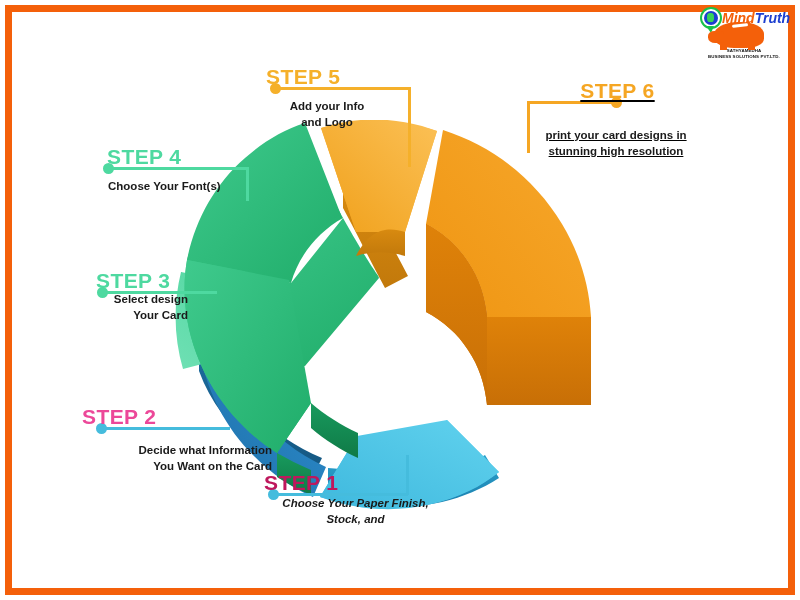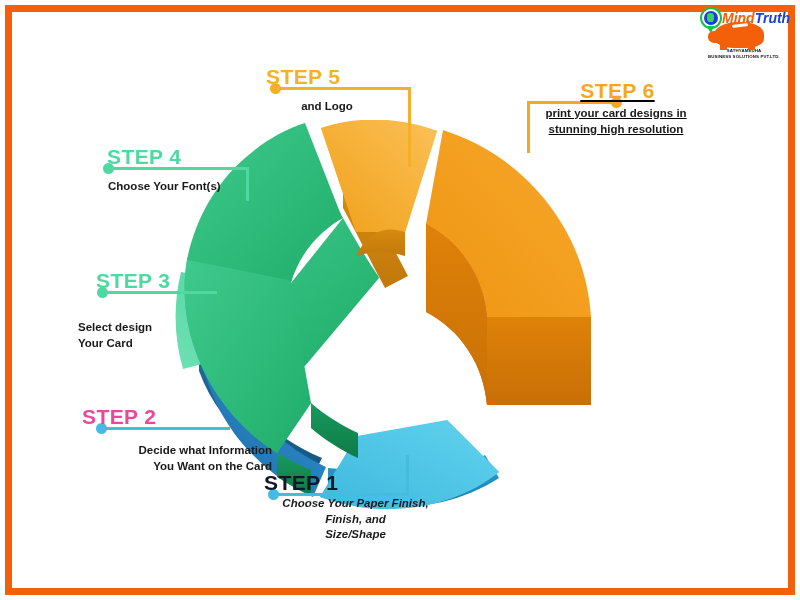--- a/index.html
+++ b/index.html
@@ -201,37 +201,37 @@
     position: absolute;
     height: 2.5px;
   }
   .vline {
     position: absolute;
     width: 2.5px;
   }
 
   
   #step1 { left: 264px; top: 472px; }
-  #step1 .step-title { color: #0f172a; }
+  #step1 .step-title { color: #be185d; }
   #step1 .step-desc { text-align: center; width: 175px; margin-top: 2px; margin-left: 4px; font-style: italic; }
   #c1-dot { left: 268px; top: 489px; background: #45bcdd; }
   #c1-h   { left: 276px; top: 493px; width: 132px; background: #45bcdd; }
   #c1-v   { left: 406px; top: 455px; height: 40px; background: #45bcdd; }
 
   
   #step2 { left: 82px; top: 406px; }
   #step2 .step-title { color: #ec4899; }
   #step2 .step-desc { text-align: right; width: 190px; margin-top: 15px; margin-left: 0px; }
   #c2-dot { left: 96px; top: 423px; background: #45bcdd; }
   #c2-h   { left: 104px; top: 427px; width: 126px; background: #45bcdd; }
 
   
   #step3 { left: 96px; top: 270px; }
   #step3 .step-title { color: #4ed9a0; }
-  #step3 .step-desc { text-align: left; width: 110px; margin-top: 28px; margin-left: -18px; }
+  #step3 .step-desc { text-align: right; width: 110px; margin-top: 0; margin-left: -18px; }
   #c3-dot { left: 97px; top: 287px; background: #4ed9a0; }
   #c3-h   { left: 105px; top: 291px; width: 112px; background: #4ed9a0; }
 
   
   #step4 { left: 107px; top: 146px; }
   #step4 .step-title { color: #4ed9a0; }
   #step4 .step-desc { text-align: left; width: 130px; margin-top: 11px; margin-left: 1px; }
   #c4-dot { left: 103px; top: 163px; background: #4ed9a0; }
   #c4-h   { left: 111px; top: 167px; width: 138px; background: #4ed9a0; }
   #c4-v   { left: 246px; top: 167px; height: 34px; background: #4ed9a0; }
@@ -240,21 +240,21 @@
   #step5 { left: 266px; top: 66px; }
   #step5 .step-title { color: #f5b02a; }
   #step5 .step-desc { text-align: center; width: 130px; margin-top: 11px; margin-left: -4px; }
   #c5-dot { left: 270px; top: 83px; background: #f5b02a; }
   #c5-h   { left: 278px; top: 87px; width: 132px; background: #f5b02a; }
   #c5-v   { left: 408px; top: 87px; height: 80px; background: #f5b02a; }
 
   
   #step6 { left: 540px; top: 80px; text-decoration: underline; }
   #step6 .step-title { color: #f5a623; text-align: center; width: 155px; }
-  #step6 .step-desc { text-align: center; width: 160px; margin-top: 4px; margin-left: -4px; }
+  #step6 .step-desc { text-align: center; width: 160px; margin-top: 26px; margin-left: -4px; }
   #c6-dot { left: 611px; top: 97px; background: #f5a623; }
   #c6-h   { left: 527px; top: 101px; width: 86px; background: #f5a623; }
   #c6-v   { left: 527px; top: 101px; height: 52px; background: #f5a623; }
 </style>
 </head>
 <body>
 
 <div id="frame"></div>
 
 <div id="stage">
@@ -463,22 +463,21 @@
     </svg>
   </div>
 
   <div class="connector dot" id="c1-dot"></div>
   <div class="connector hline" id="c1-h"></div>
   <div class="connector vline" id="c1-v"></div>
   <div class="step" id="step1">
     <div class="step-title">STEP 1</div>
     <div class="step-desc">
       <div>Choose Your Paper Finish,</div>
-      <div>Finish, and</div>
-      <div>Size/Shape</div>
+      <div>Stock, and</div>
     </div>
   </div>
 
   <div class="connector dot" id="c2-dot"></div>
   <div class="connector hline" id="c2-h"></div>
   <div class="step" id="step2">
     <div class="step-title">STEP 2</div>
     <div class="step-desc">
       <div>Decide what Information</div>
       <div>You Want on the Card</div>
@@ -504,20 +503,21 @@
       <div>Choose Your Font(s)</div>
     </div>
   </div>
 
   <div class="connector dot" id="c5-dot"></div>
   <div class="connector hline" id="c5-h"></div>
   <div class="connector vline" id="c5-v"></div>
   <div class="step" id="step5">
     <div class="step-title">STEP 5</div>
     <div class="step-desc">
+      <div>Add your Info</div>
       <div>and Logo</div>
     </div>
   </div>
 
   <div class="connector dot" id="c6-dot"></div>
   <div class="connector hline" id="c6-h"></div>
   <div class="connector vline" id="c6-v"></div>
   <div class="step" id="step6">
     <div class="step-title">STEP 6</div>
     <div class="step-desc">

